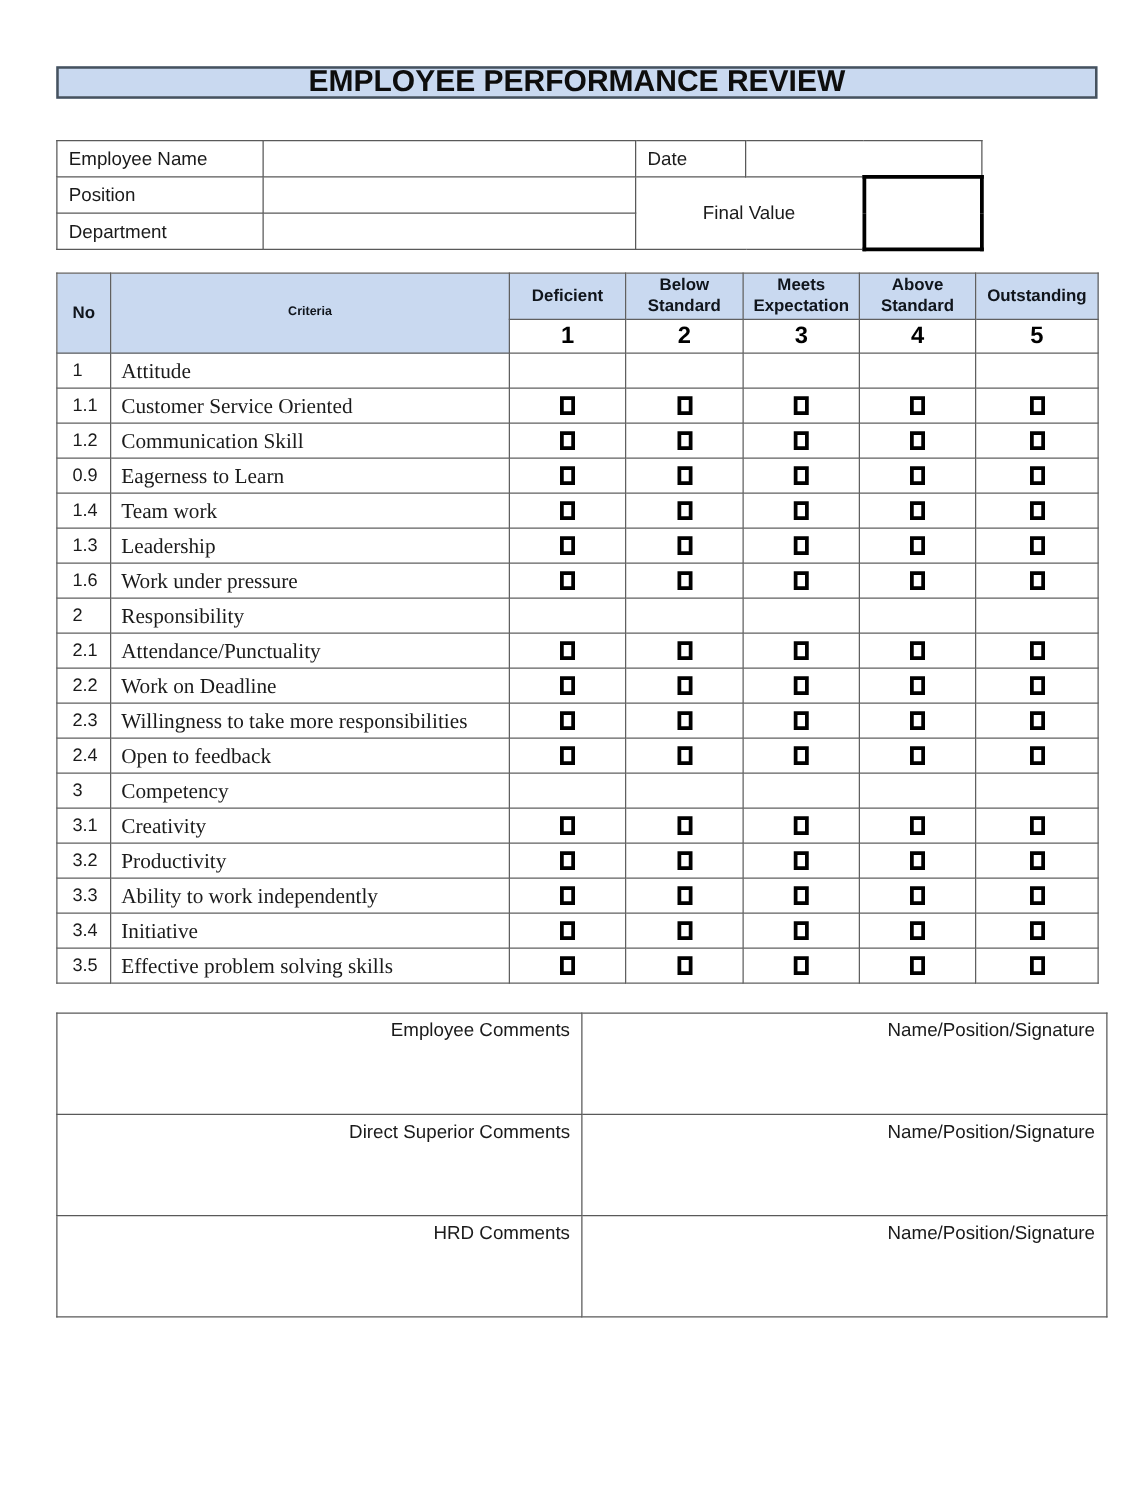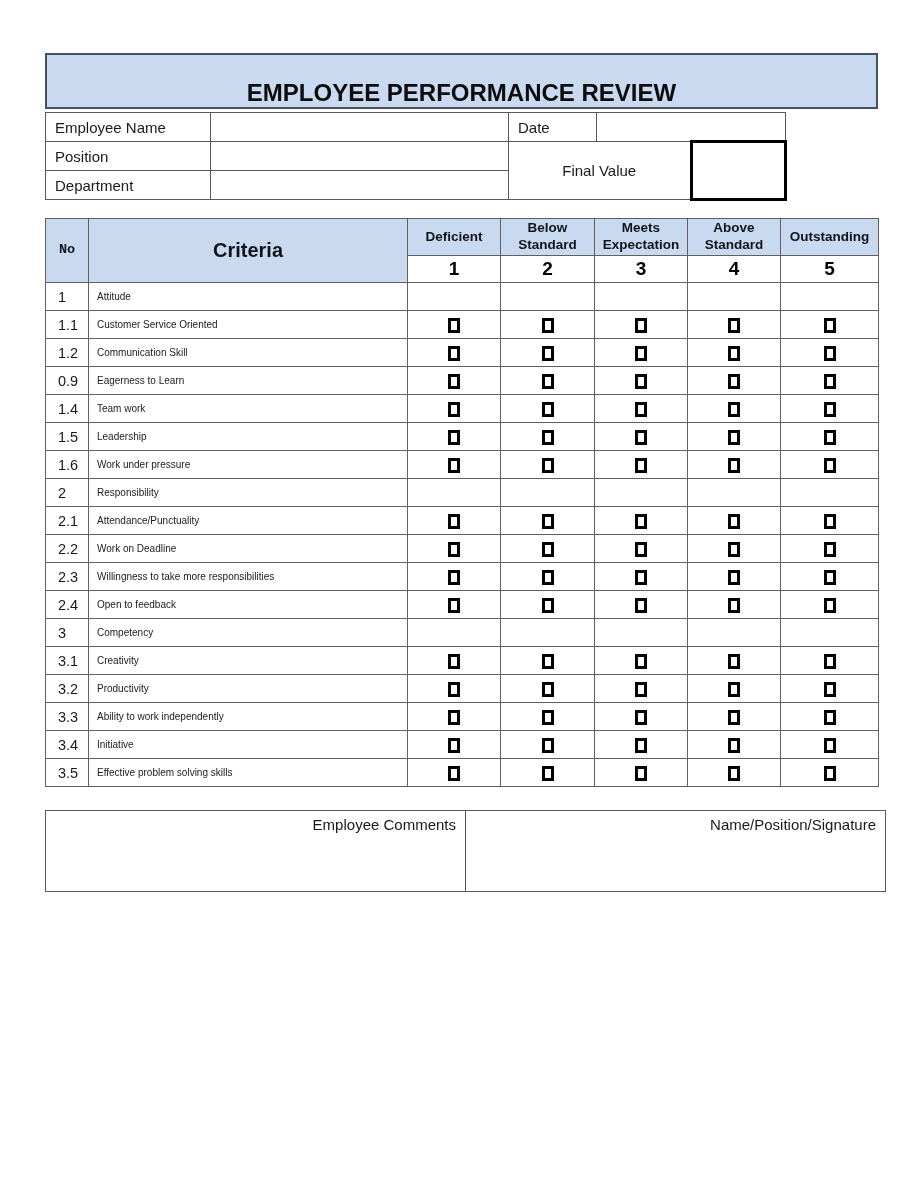--- a/index.html
+++ b/index.html
@@ -10,24 +10,24 @@
     width: 918px;
     height: 1188px;
     background: #ffffff;
     overflow: hidden;
   }
 
   
   .title-band {
     position: absolute;
     left: 45px; top: 53px;
-    width: 833px; height: 56px;
+    width: 833px; height: 26px;
     background: #c9d9f0;
     border: 2px solid #46525e;
-    display: flex; align-items: flex-end; justify-content: center;
+    display: flex; align-items: center; justify-content: center;
   }
   .title-band span {
     font-size: 24px;
     font-weight: bold;
     letter-spacing: 0px;
     color: #0d0d0d;
   }
 
   
   table { border-collapse: collapse; table-layout: fixed; }
@@ -65,39 +65,40 @@
   .rating-table th.blue {
     background: #c9d9f0;
     font-size: 13.5px;
     font-weight: bold;
     color: #10151c;
     line-height: 1.25;
     text-align: center;
     vertical-align: middle;
     padding: 1px 2px;
   }
-  .rating-table th.no-col { width: 43px; font-family: Liberation Mono, monospace; }
-  .rating-table th.criteria-col { width: 319px; font-size: 20px; }
+  .rating-table th.no-col { width: 43px; }
+  .rating-table th.criteria-col { width: 319px; font-size: 10px; }
   .rating-table th.num {
     background: #ffffff;
     font-size: 19px;
     font-weight: bold;
     text-align: center;
     color: #000;
   }
   .rating-table tbody tr { height: 28px; }
   .rating-table td.no-cell {
     font-size: 14.5px;
     padding-left: 12px;
     text-align: left;
   }
   .rating-table td.criteria-cell {
-    font-size: 10px;
+    font-size: 17px;
     padding-left: 8px;
     text-align: left;
+    font-family: Liberation Serif, serif;
   }
   .rating-table td.rate-cell { text-align: center; vertical-align: middle; }
   .checkbox {
     display: inline-block;
     width: 12px; height: 15px;
     border: 3px solid #000000;
     vertical-align: middle;
     background: #ffffff;
   }
 
@@ -215,21 +216,21 @@
         <tr>
           <td class="no-cell">1.4</td>
           <td class="criteria-cell">Team work</td>
           <td class="rate-cell"><span class="checkbox"></span></td>
           <td class="rate-cell"><span class="checkbox"></span></td>
           <td class="rate-cell"><span class="checkbox"></span></td>
           <td class="rate-cell"><span class="checkbox"></span></td>
           <td class="rate-cell"><span class="checkbox"></span></td>
         </tr>
         <tr>
-          <td class="no-cell">1.5</td>
+          <td class="no-cell">1.3</td>
           <td class="criteria-cell">Leadership</td>
           <td class="rate-cell"><span class="checkbox"></span></td>
           <td class="rate-cell"><span class="checkbox"></span></td>
           <td class="rate-cell"><span class="checkbox"></span></td>
           <td class="rate-cell"><span class="checkbox"></span></td>
           <td class="rate-cell"><span class="checkbox"></span></td>
         </tr>
         <tr>
           <td class="no-cell">1.6</td>
           <td class="criteria-cell">Work under pressure</td>
@@ -340,16 +341,24 @@
         </tr>
       </tbody>
   </table>
 
   <table class="comments-table">
     <tbody>
         <tr>
           <td><span>Employee Comments</span></td>
           <td><span>Name/Position/Signature</span></td>
         </tr>
+        <tr>
+          <td><span>Direct Superior Comments</span></td>
+          <td><span>Name/Position/Signature</span></td>
+        </tr>
+        <tr>
+          <td><span>HRD Comments</span></td>
+          <td><span>Name/Position/Signature</span></td>
+        </tr>
       </tbody>
   </table>
 
 </div>
 
 </body></html>

